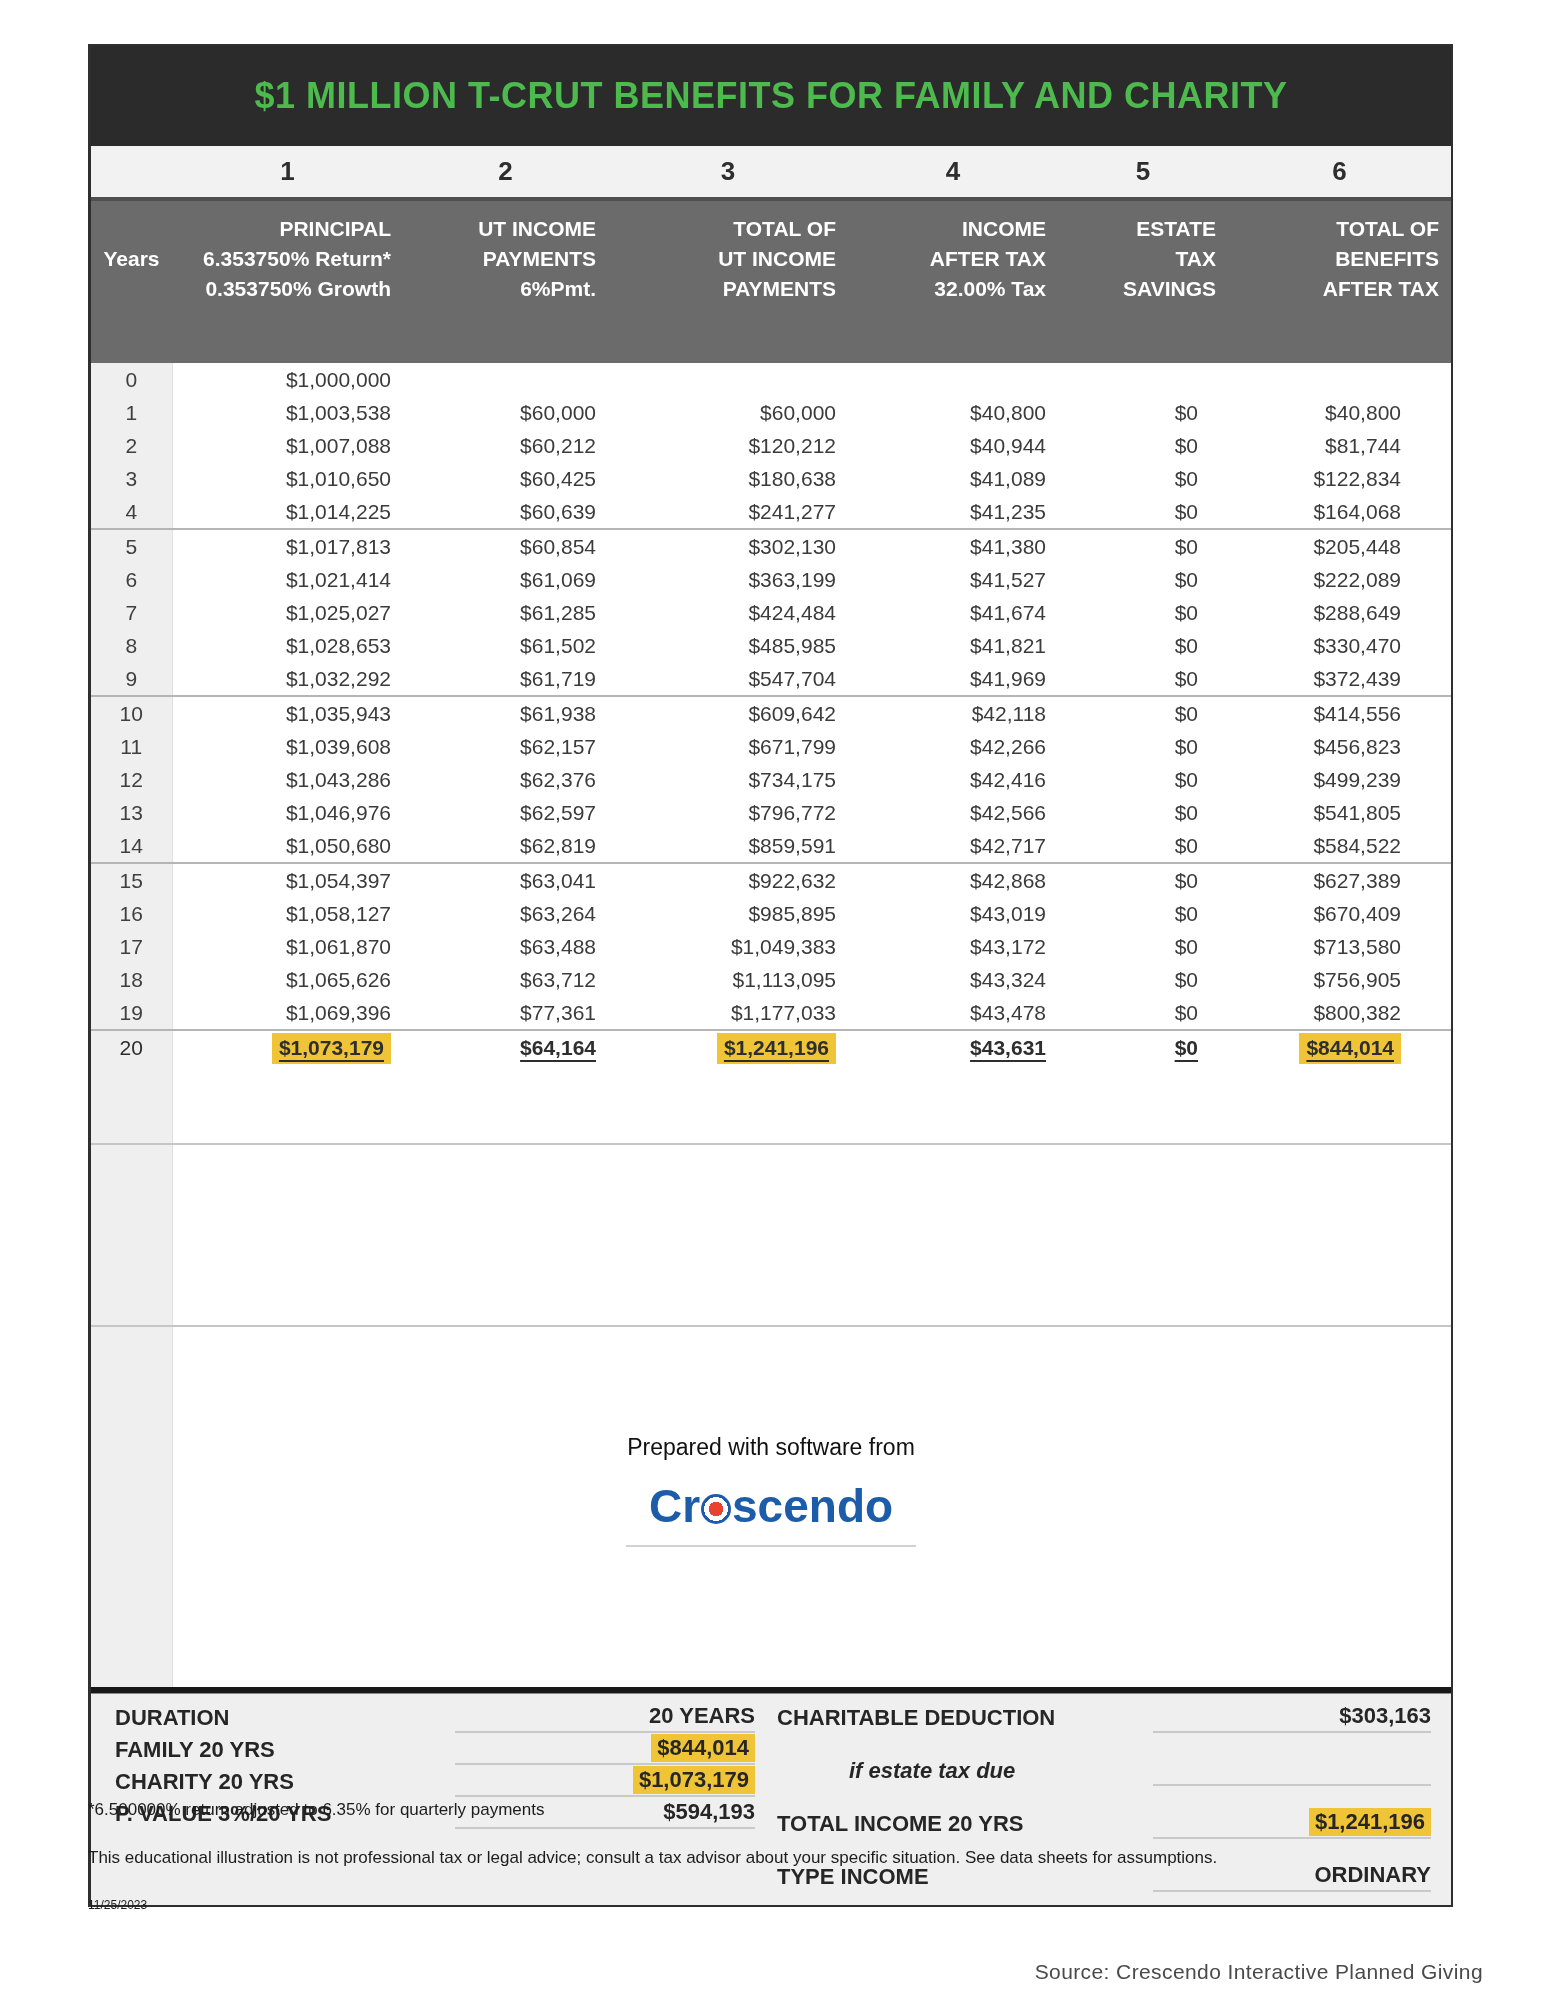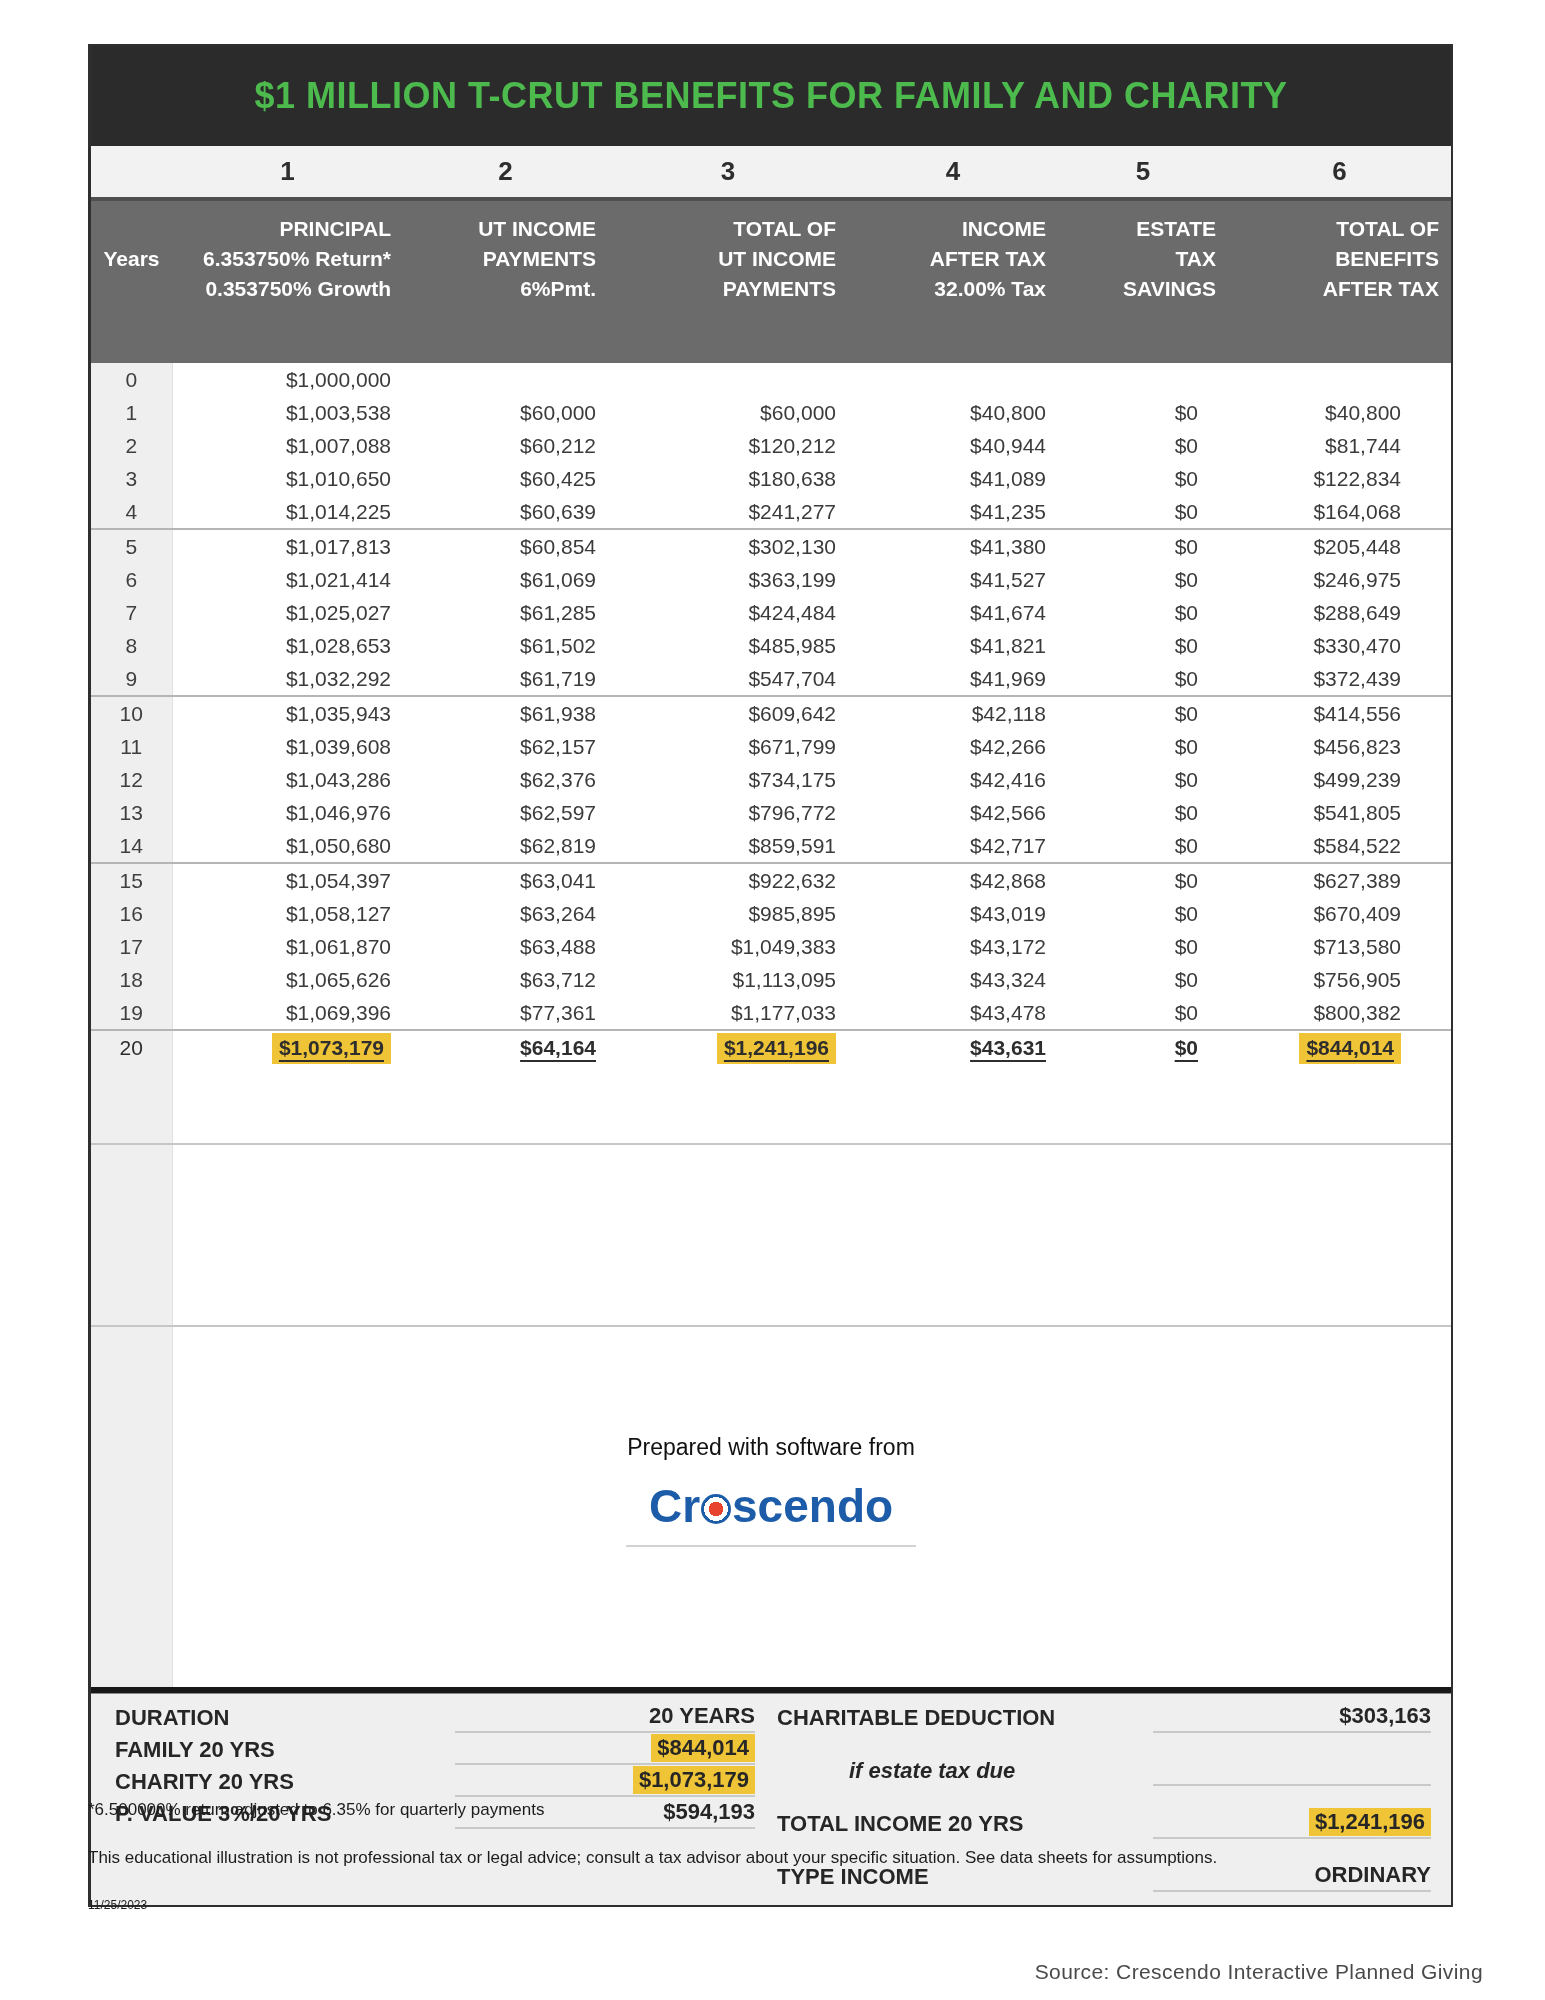--- a/index.html
+++ b/index.html
@@ -177,21 +177,21 @@
             <td>$0</td>
             <td>$205,448</td>
           </tr>
           <tr>
             <td class="ycell">6</td>
             <td>$1,021,414</td>
             <td>$61,069</td>
             <td>$363,199</td>
             <td>$41,527</td>
             <td>$0</td>
-            <td>$246,975</td>
+            <td>$222,089</td>
           </tr>
           <tr>
             <td class="ycell">7</td>
             <td>$1,025,027</td>
             <td>$61,285</td>
             <td>$424,484</td>
             <td>$41,674</td>
             <td>$0</td>
             <td>$288,649</td>
           </tr>

